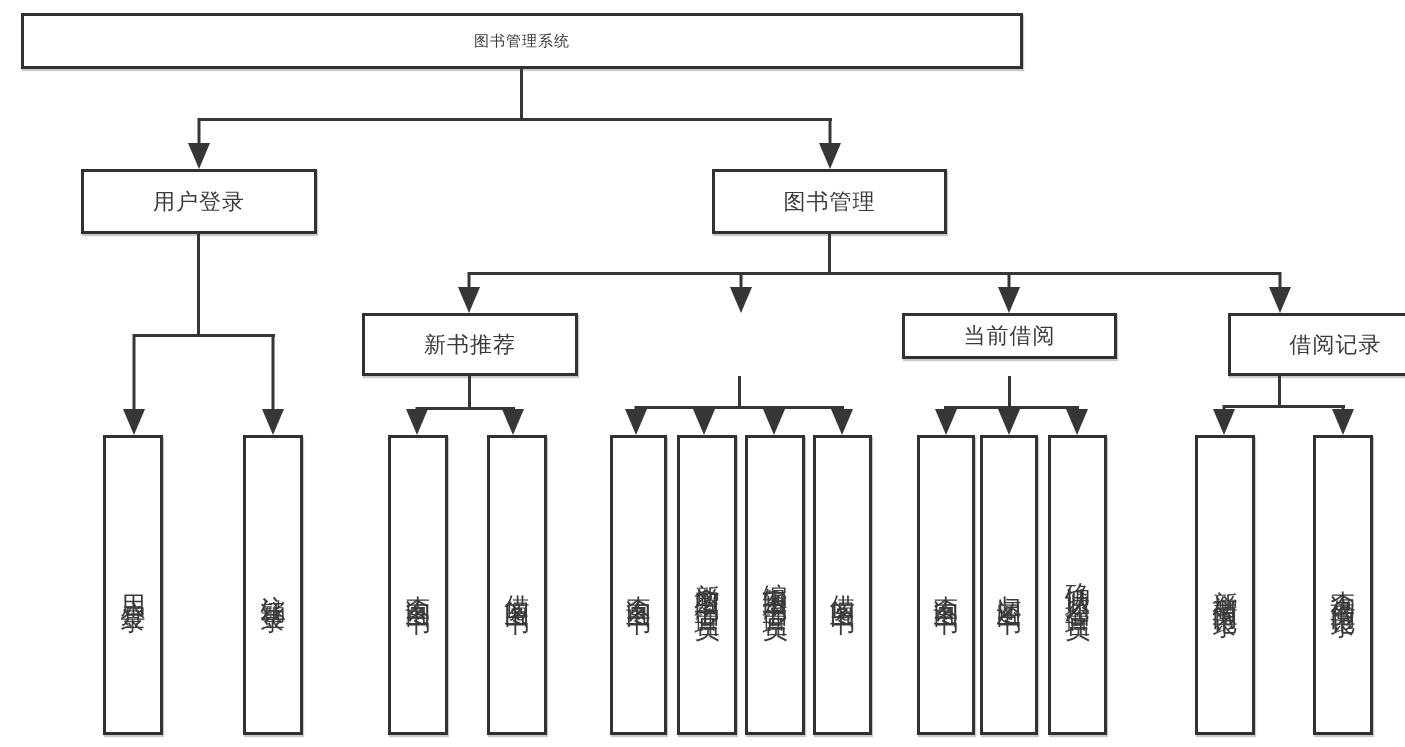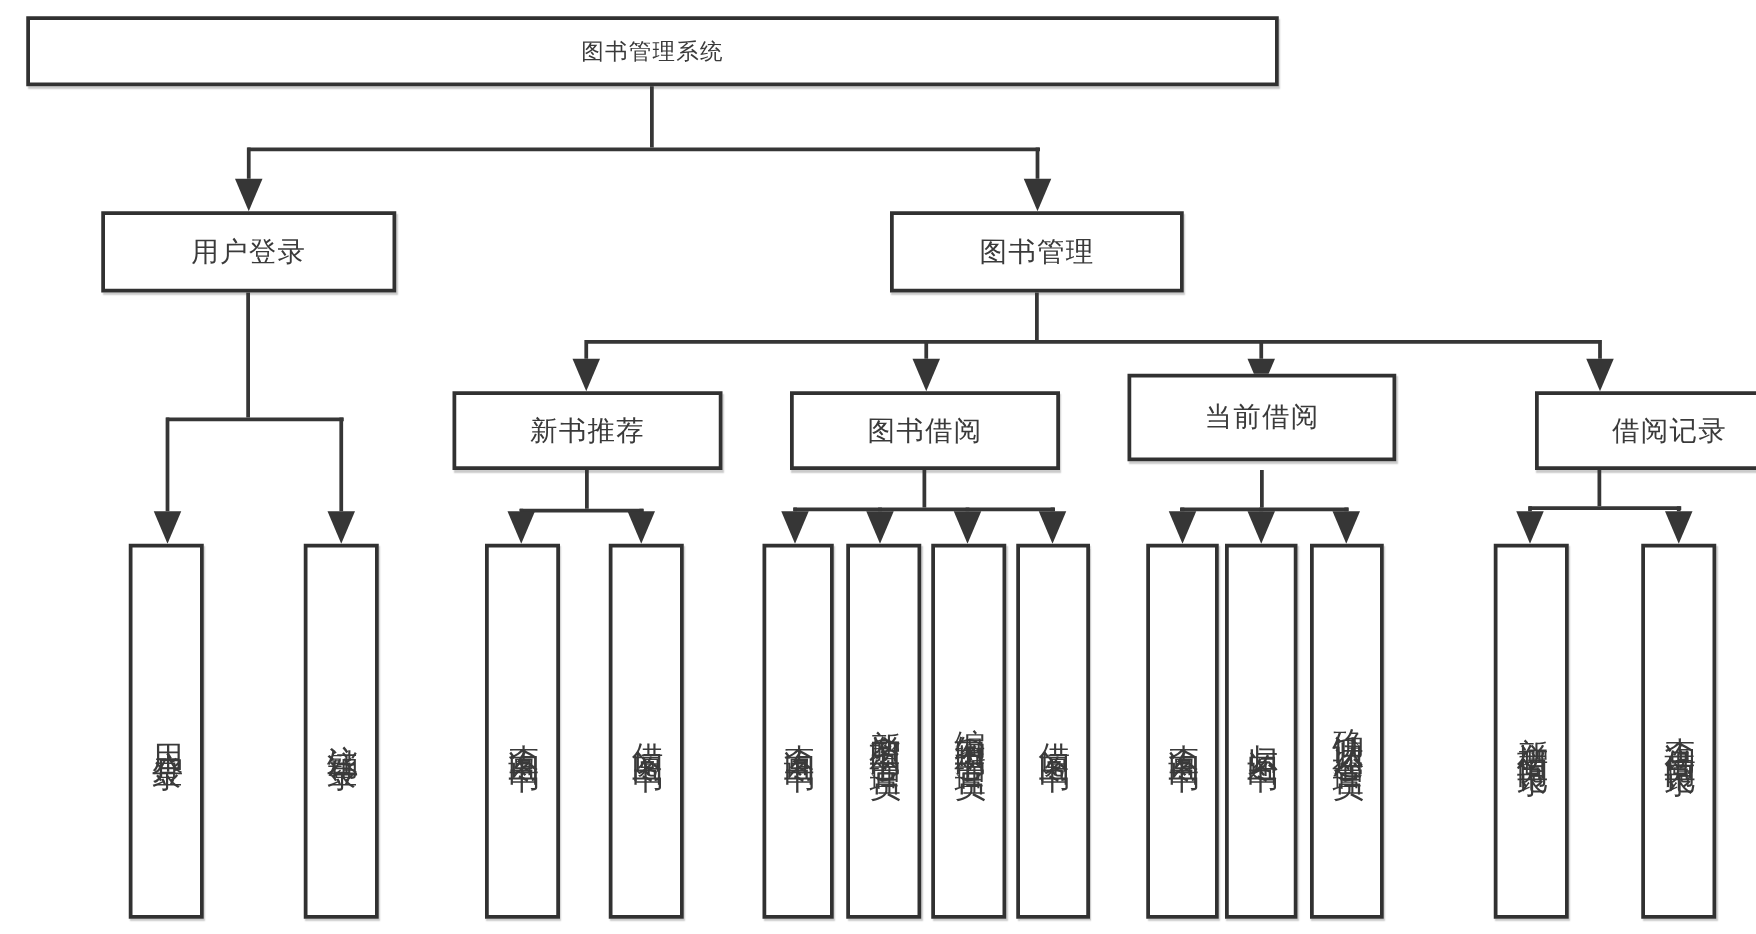--- a/index.html
+++ b/index.html
@@ -12,21 +12,21 @@
   }
   .node{
     position:absolute;
     background:#ffffff;
     border:3px solid #313131;
     box-sizing:border-box;
     display:flex;align-items:center;justify-content:center;
     color:#3a3a3a;
     box-shadow:1px 2px 1px rgba(140,140,140,0.45);
   }
-  .node.lvl1 .label{font-size:18px;letter-spacing:1px;}
+  .node.lvl1 .label{font-size:15px;letter-spacing:1px;}
   .node.hnode .label{font-size:22px;letter-spacing:1px;}
   .node.leaf .label{
     writing-mode:vertical-rl;
     font-size:25px;
     letter-spacing:5px;
     line-height:1;
   }
   .vline,.hline{position:absolute;background:#363636;}
   .vline{width:3px;}
   .hline{height:3px;}
@@ -83,24 +83,21 @@
   <div class="vline" style="left:828px;top:234px;height:38px"></div>
   <div class="hline" style="left:468px;top:272px;width:813px"></div>
   <div class="arrow" style="left:458px;top:272px;height:41px"></div>
   <div class="arrow" style="left:730px;top:272px;height:41px"></div>
   <div class="arrow" style="left:998px;top:272px;height:41px"></div>
   <div class="arrow" style="left:1269px;top:272px;height:41px"></div>
 
   <div class="node hnode" style="left:362px;top:313px;width:216px;height:63px">
     <span class="label">新书推荐</span>
   </div>
-  <div class="node hnode" style="left:632px;top:313px;width:216px;height:63px">
-    <span class="label">图书借阅</span>
-  </div>
-  <div class="node hnode" style="left:902px;top:299px;width:215px;height:70px">
+  <div class="node hnode" style="left:902px;top:313px;width:215px;height:46px">
     <span class="label">当前借阅</span>
   </div>
   <div class="node hnode" style="left:1228px;top:313px;width:215px;height:63px">
     <span class="label">借阅记录</span>
   </div>
 
   <div class="vline" style="left:468px;top:376px;height:31px"></div>
   <div class="hline" style="left:416px;top:407px;width:99px"></div>
   <div class="arrow" style="left:406px;top:407px;height:28px"></div>
   <div class="arrow" style="left:502px;top:407px;height:28px"></div>

